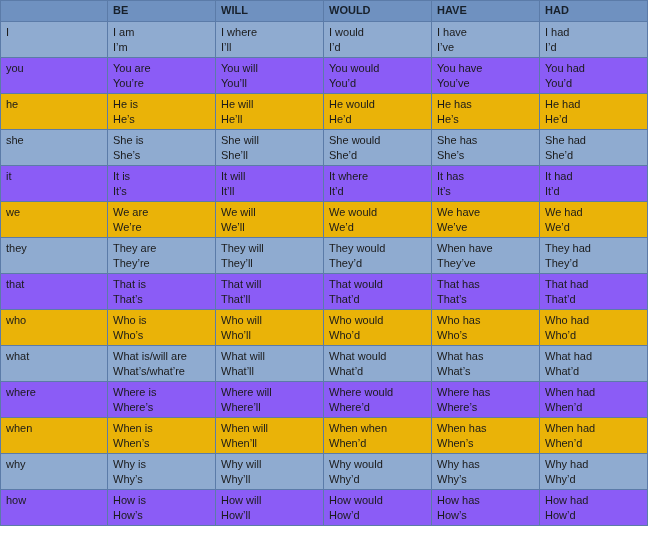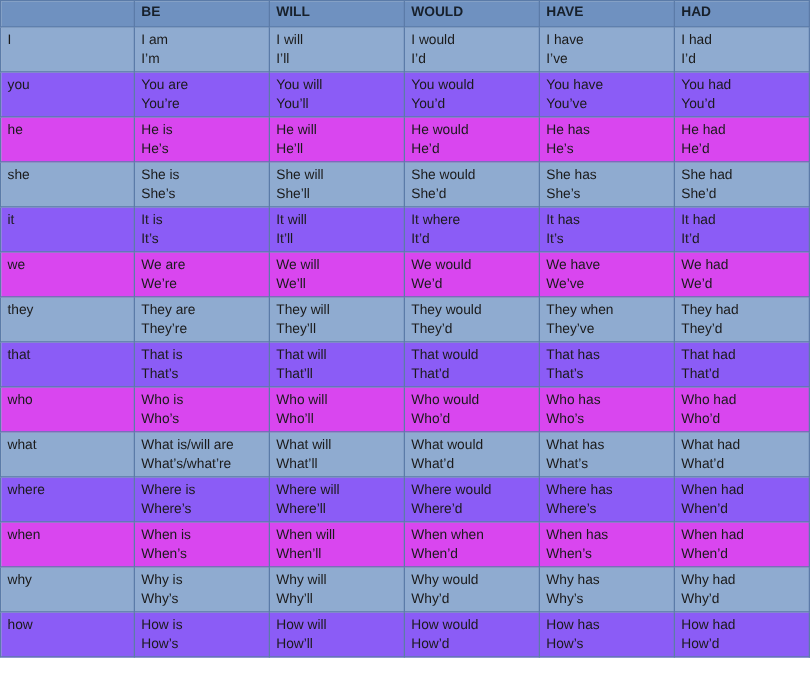--- a/index.html
+++ b/index.html
@@ -46,21 +46,21 @@
   #contraction-table thead th.corner {
     background: #6f91c0;
   }
   
   #contraction-table td.row-label {
     font-weight: normal;
   }
   
   tr.band-dark td { background: #8fabd0; }
   tr.band-light td { background: #8b5cf6; }
-  tr.band-pale td  { background: #d946ef; }
+  tr.band-pale td  { background: #eab308; }
 
   .line { display: block; white-space: nowrap; }
   .line + .line { margin-top: 1px; }
 </style>
 </head>
 <body>
 
 <table id="contraction-table">
   <colgroup>
     <col class="c-pronoun">
@@ -81,21 +81,21 @@
     </tr>
   </thead>
   <tbody id="table-body">
       <tr class="band-dark">
         <td class="row-label">I</td>
         <td>
           <span class="line">I am</span>
           <span class="line">I’m</span>
         </td>
         <td>
-          <span class="line">I will</span>
+          <span class="line">I where</span>
           <span class="line">I’ll</span>
         </td>
         <td>
           <span class="line">I would</span>
           <span class="line">I’d</span>
         </td>
         <td>
           <span class="line">I have</span>
           <span class="line">I’ve</span>
         </td>
@@ -227,21 +227,21 @@
         </td>
         <td>
           <span class="line">They will</span>
           <span class="line">They’ll</span>
         </td>
         <td>
           <span class="line">They would</span>
           <span class="line">They’d</span>
         </td>
         <td>
-          <span class="line">They when</span>
+          <span class="line">When have</span>
           <span class="line">They’ve</span>
         </td>
         <td>
           <span class="line">They had</span>
           <span class="line">They’d</span>
         </td>
       </tr>
       <tr class="band-light">
         <td class="row-label">that</td>
         <td>

